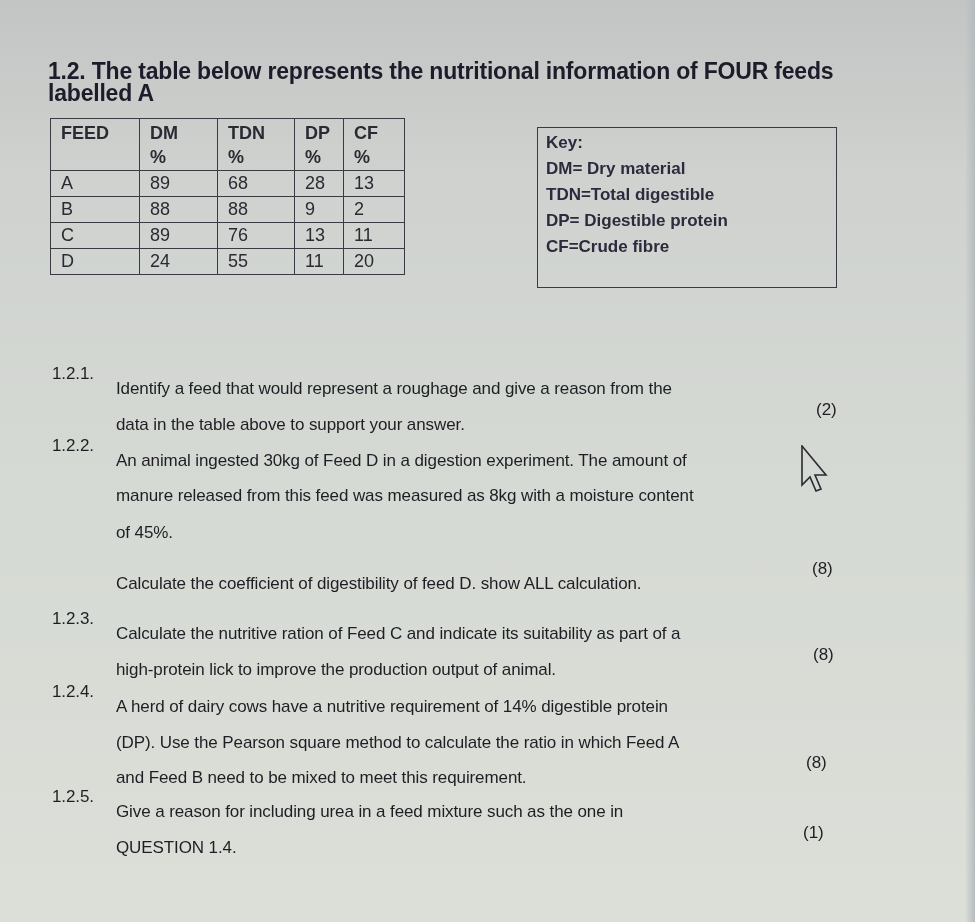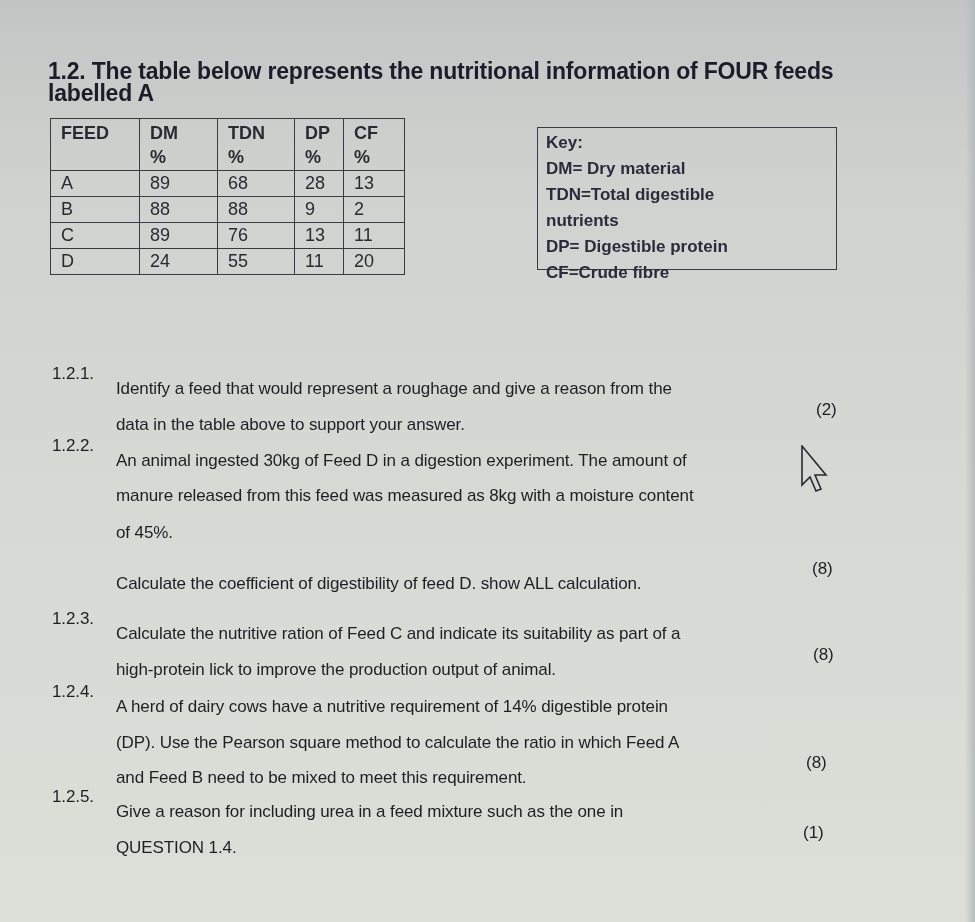--- a/index.html
+++ b/index.html
@@ -14,21 +14,21 @@
       font-family: "Liberation Sans", sans-serif; font-weight: bold; font-size: 23px;
       line-height: 22px; color: #1c1c2a; letter-spacing: -0.2px; }
     table.feeds { position: absolute; left: 50px; top: 118px; border-collapse: collapse;
       font-size: 18px; color: #2a2a33; }
     table.feeds td, table.feeds th { border: 1.5px solid #3a3a42; padding: 0 0 0 10px;
       text-align: left; vertical-align: top; height: 25px; line-height: 25px; }
     table.feeds th { font-weight: bold; line-height: 24px; padding-top: 2px; padding-bottom: 1px; }
     table.feeds th .hdr-line { display: block; }
     .c-feed { width: 78px; } .c-dm { width: 67px; } .c-tdn { width: 66px; }
     .c-dp { width: 38px; } .c-cf { width: 50px; }
-    .key { position: absolute; left: 537px; top: 127px; width: 300px; height: 143px;
+    .key { position: absolute; left: 537px; top: 127px; width: 300px; height: 161px;
       border: 1.5px solid #3a3a44; padding: 2px 0 0 8px; box-sizing: border-box;
       font-weight: bold; font-size: 17px; line-height: 26px; color: #2b2b3d; }
     .key div { white-space: nowrap; }
     .q { position: absolute; font-size: 17px; color: #1e1e24; letter-spacing: -0.1px; }
     .q .num { position: absolute; left: 0; top: 0; }
     .q .line { position: absolute; white-space: nowrap; margin-top: 15px; }
     .marks { position: absolute; font-size: 17px; color: #1e1e24; }
     .cursor { position: absolute; left: 800px; top: 445px; width: 30px; height: 50px; }
   </style>
 </head>
@@ -92,21 +92,20 @@
     <td>11</td>
     <td>20</td>
   </tr>
 </tbody>
   </table>
 
 <div class="key">
   <div>Key:</div>
   <div>DM= Dry material</div>
   <div>TDN=Total digestible</div>
-  <div>nutrients</div>
   <div>DP= Digestible protein</div>
   <div>CF=Crude fibre</div>
 </div>
 
 <div class="q" style="left:52px; top:364px;">
   <span class="num">1.2.1.</span>
   <span class="line" style="left:64px; top:0;">Identify a feed that would represent a roughage and give a reason from the</span>
   <span class="line" style="left:64px; top:36px;">data in the table above to support your answer.</span>
 </div>
 <div class="marks" style="left:816px; top:400px;">(2)</div>

